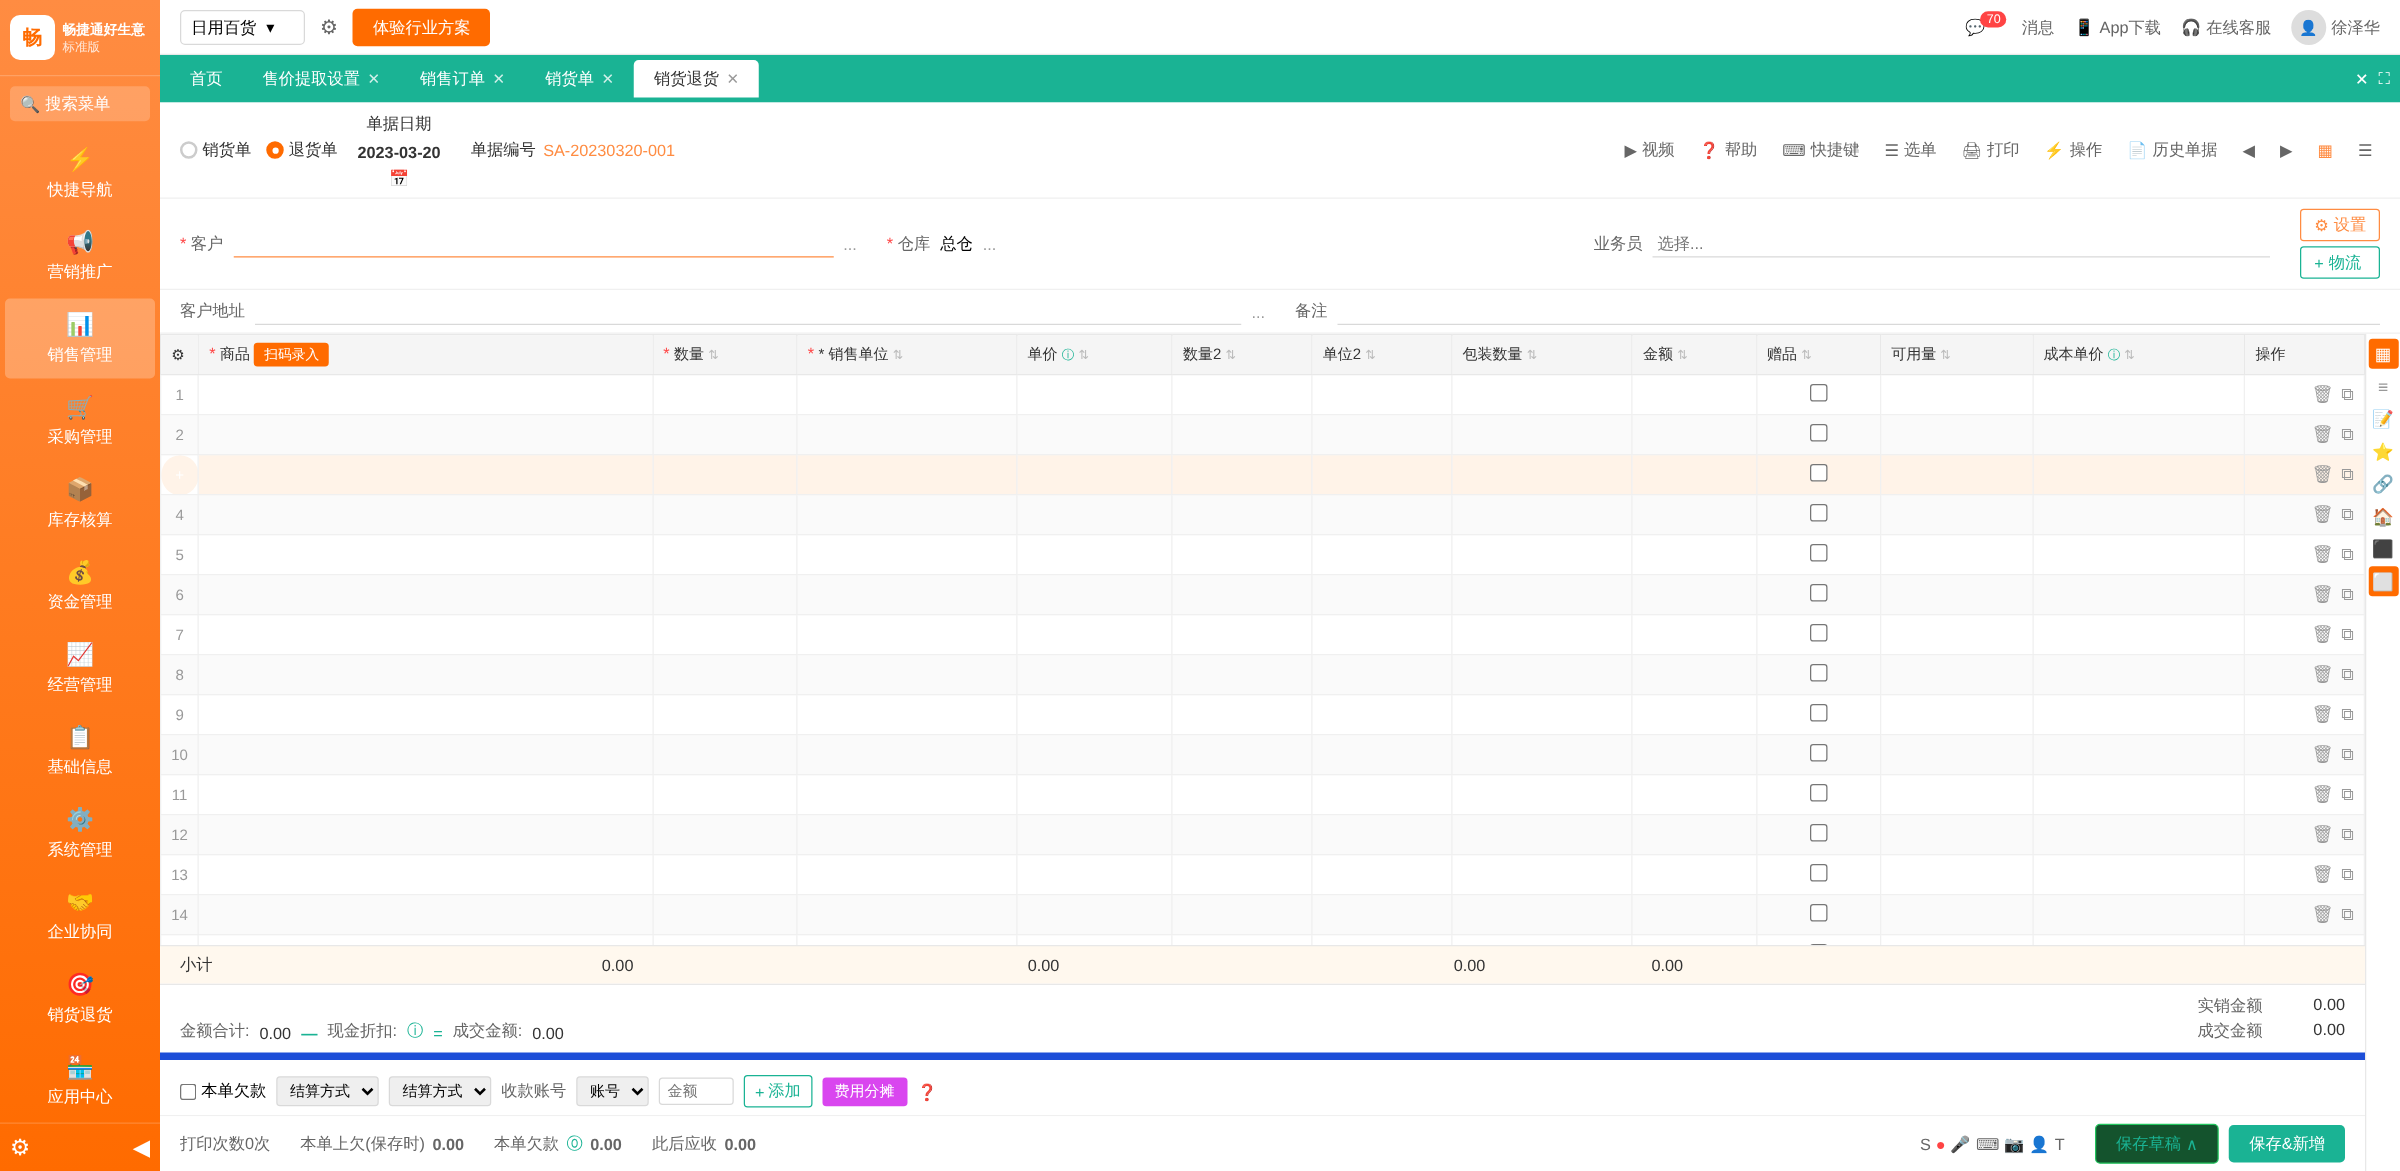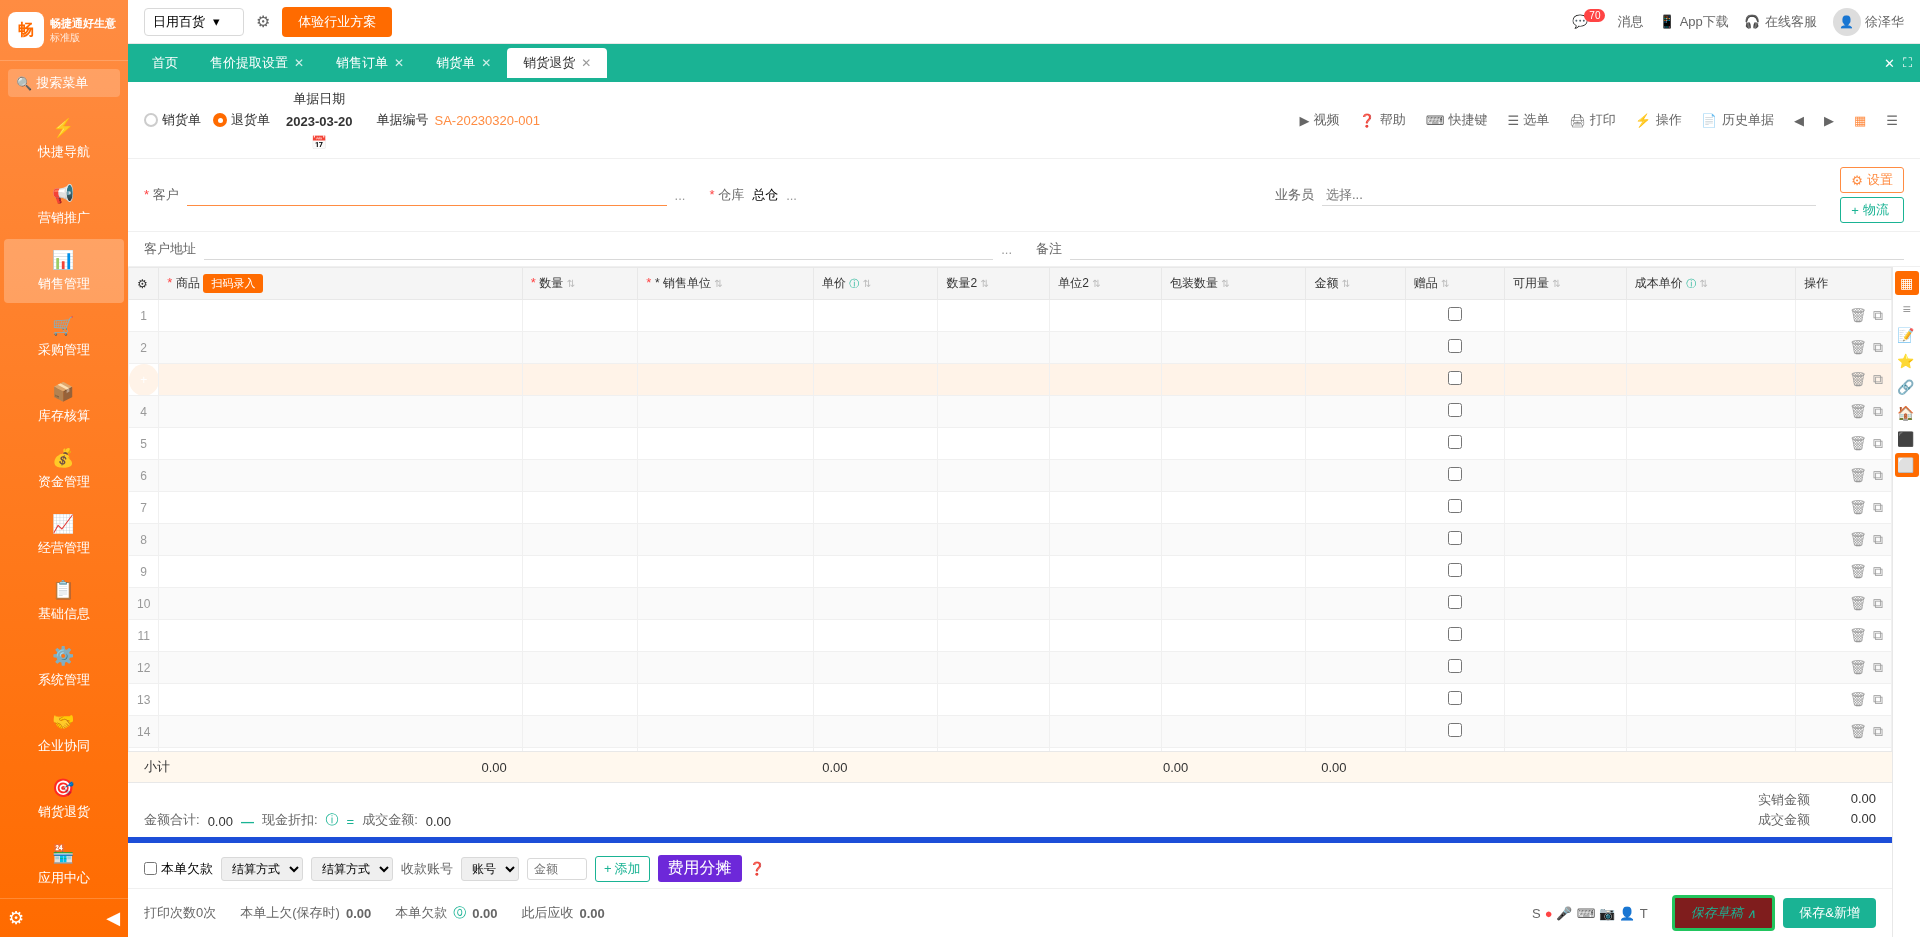--- a/index.html
+++ b/index.html
@@ -93,26 +93,26 @@
     .footer-val { color: #333; min-width: 80px; text-align: right; padding-right: 8px; }
     .bottom-row1 { display: flex; align-items: center; gap: 8px; font-size: 13px; color: #333; margin-bottom: 6px; }
     .amount-label { color: #666; }
     .amount-val { color: #333; }
     .minus-icon { color: #1ab394; font-weight: bold; cursor: pointer; }
     .eq-icon { color: #1ab394; cursor: pointer; }
     .deal-amount { color: #333; }
     .checkbox-label { display: flex; align-items: center; gap: 4px; }
     .bottom-select { border: 1px solid #d9d9d9; border-radius: 3px; padding: 3px 6px; font-size: 12px; }
     .add-fee-btn { background: none; border: 1px solid #1ab394; color: #1ab394; border-radius: 3px; padding: 3px 8px; cursor: pointer; font-size: 12px; display: flex; align-items: center; gap: 3px; }
-    .fee-split-btn { background: #6d28d9; color: white; border: none; border-radius: 3px; padding: 3px 10px; cursor: pointer; font-size: 16px; }
+    .fee-split-btn { background: #d946ef; color: white; border: none; border-radius: 3px; padding: 3px 10px; cursor: pointer; font-size: 12px; }
     .q-icon { color: #999; cursor: pointer; }
 
     
     .action-btns { display: flex; gap: 8px; align-items: center; }
-    .save-draft-btn { background: #7f1d1d; border: 3px solid #22c55e; color: #1ab394; border-radius: 4px; padding: 6px 16px; cursor: pointer; font-size: 13px; display: flex; align-items: center; gap: 4px; font-style: italic; }
+    .save-draft-btn { background: #14532d; border: 1px solid #22c55e; color: #1ab394; border-radius: 4px; padding: 6px 16px; cursor: pointer; font-size: 13px; display: flex; align-items: center; gap: 4px; }
     .save-new-btn { background: #1ab394; color: white; border: none; border-radius: 4px; padding: 6px 16px; cursor: pointer; font-size: 13px; display: flex; align-items: center; gap: 4px; }
 
     .bottom-container { background: white; border-top: 1px solid #e8e8e8; }
     .th-required::before { content: '* '; color: #ff4444; }
 
     .right-sidebar { width: 28px; background: white; border-left: 1px solid #e8e8e8; display: flex; flex-direction: column; align-items: center; padding: 4px 0; gap: 2px; }
     .rs-btn { width: 24px; height: 24px; display: flex; align-items: center; justify-content: center; cursor: pointer; color: #999; font-size: 14px; border-radius: 3px; }
     .rs-btn.active { background: #ff6b00; color: white; }
 
     .main-content-row { flex: 1; display: flex; overflow: hidden; }

